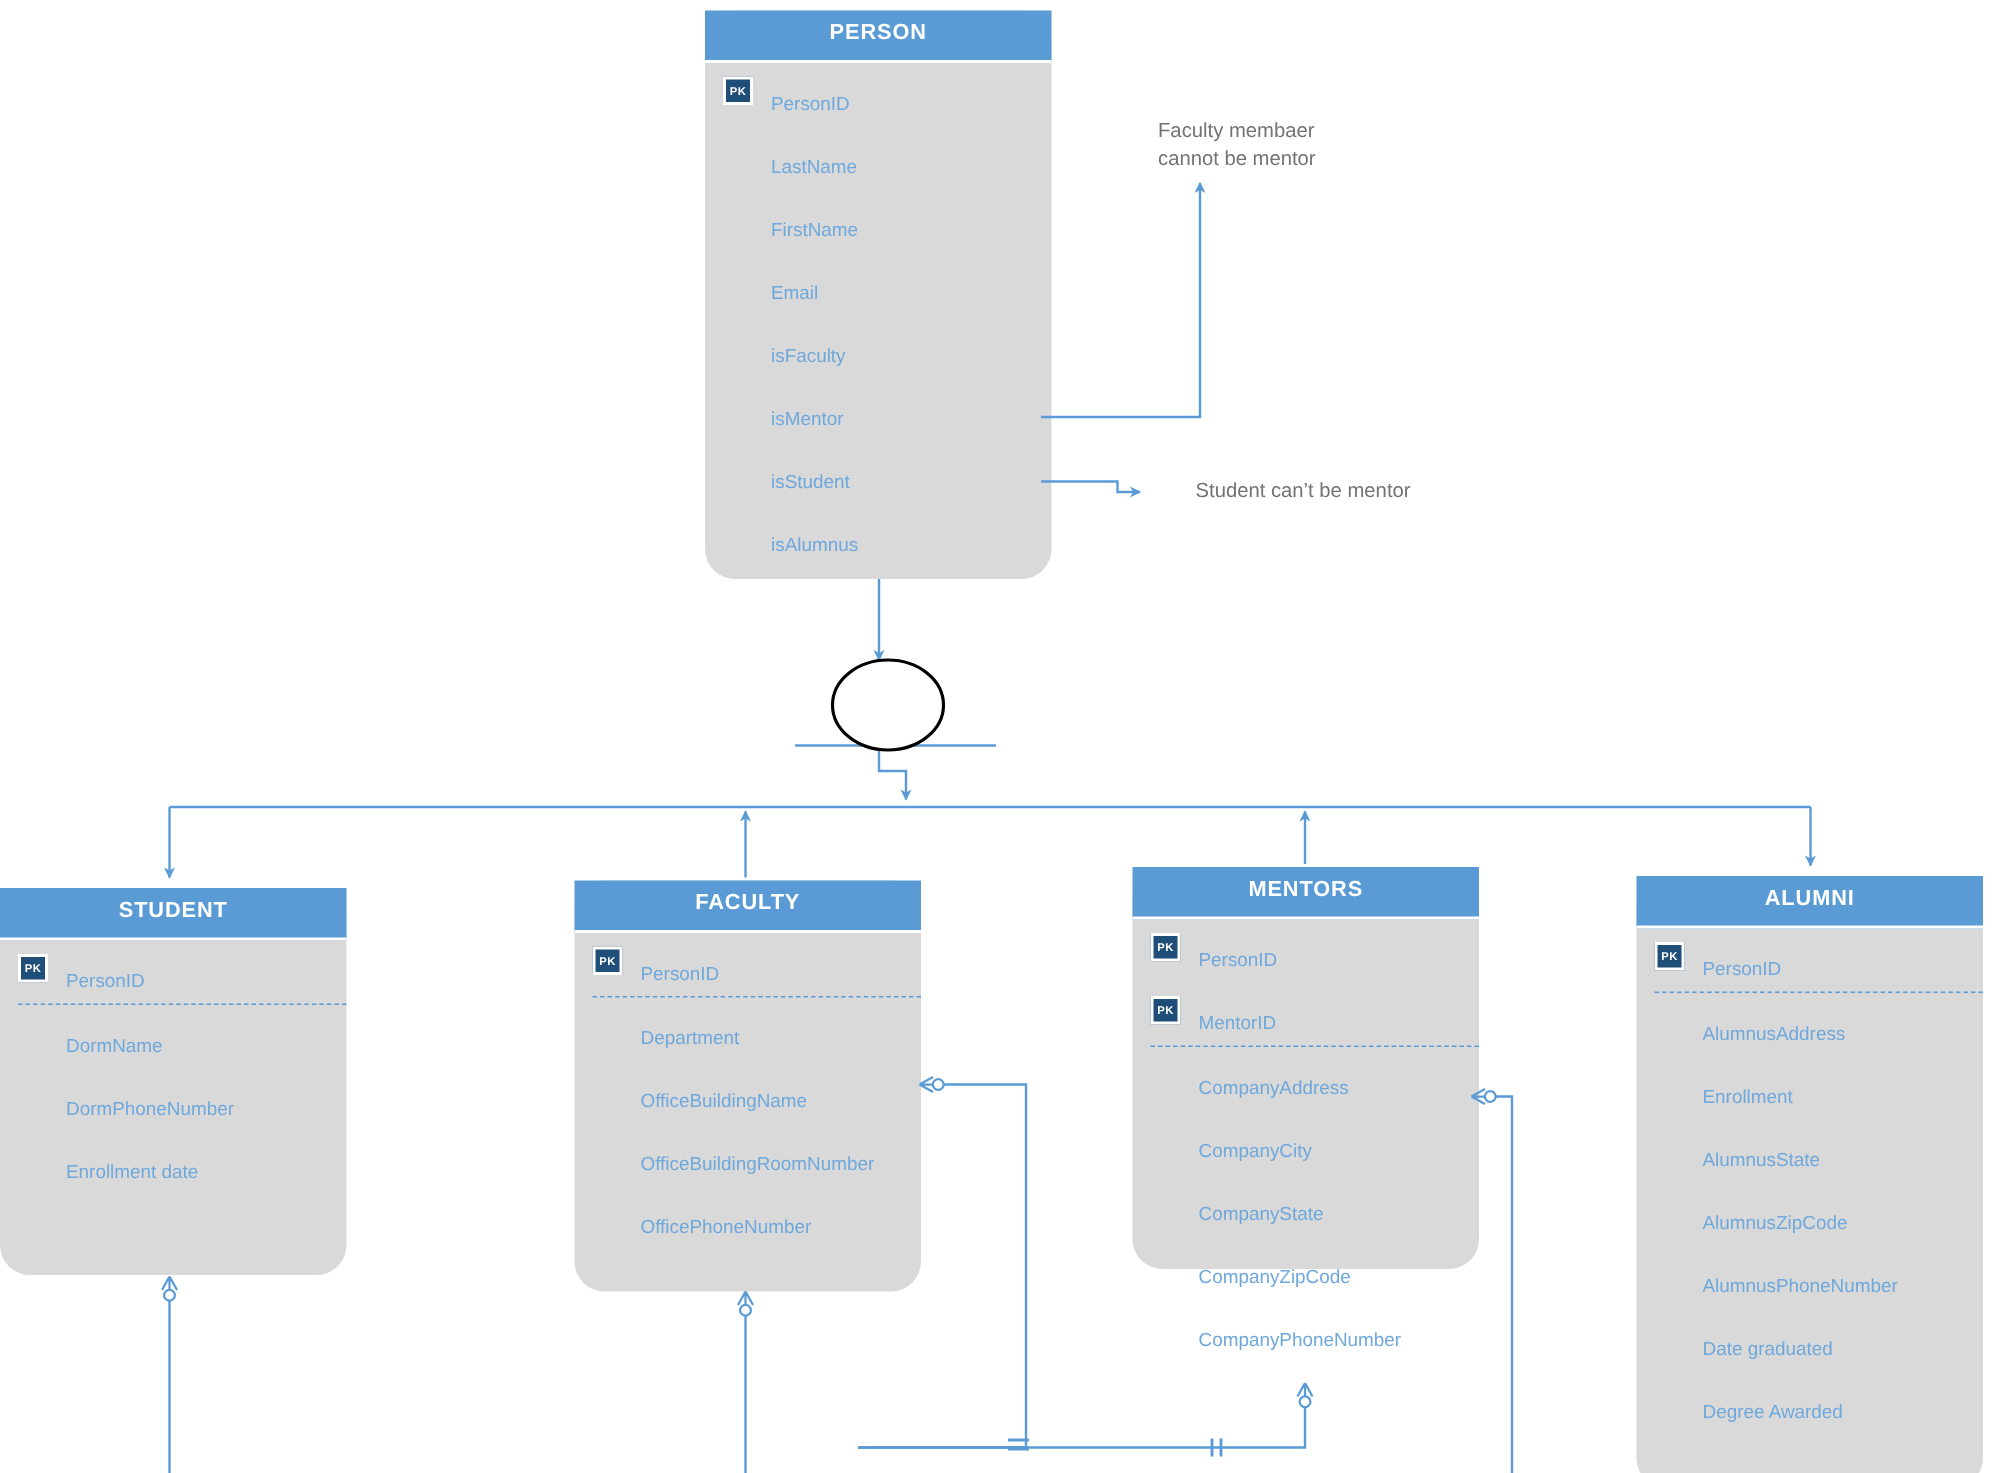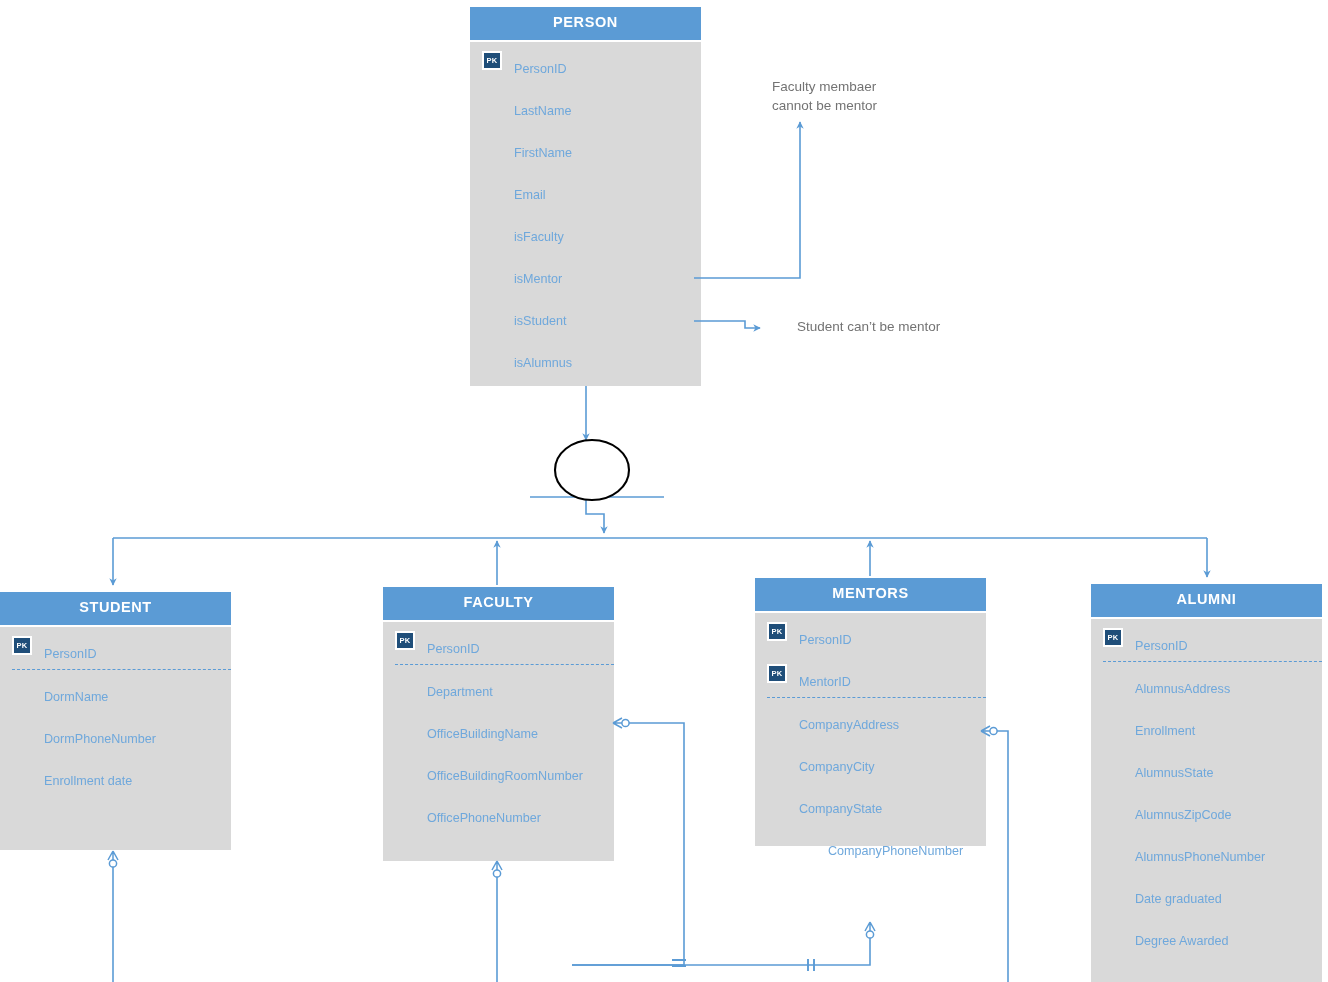--- a/index.html
+++ b/index.html
@@ -14,20 +14,21 @@
     width: 1328px;
     height: 982px;
     background: #ffffff;
     overflow: hidden;
   }
   
   .entity {
     position: absolute;
     background: #D9D9D9;
     z-index: 3;
+    border-radius: 20px;
   }
   .entity-header {
     background: #5B9BD5;
     color: #ffffff;
     font-size: 14.5px;
     font-weight: bold;
     letter-spacing: 0.6px;
     text-align: center;
     line-height: 1.1;
     padding: 8px 4px 9px 4px;
@@ -256,21 +257,25 @@
             <div class="attr-name">CompanyAddress</div>
           </div>
           <div class="attr-row" style="min-height: 42px;">
             <div class="attr-key"></div>
             <div class="attr-name">CompanyCity</div>
           </div>
           <div class="attr-row" style="min-height: 42px;">
             <div class="attr-key"></div>
             <div class="attr-name">CompanyState</div>
           </div>
-          <div class="attr-row" style="min-height: 42px; margin-left: 29px;">
+          <div class="attr-row" style="min-height: 42px;">
+            <div class="attr-key"></div>
+            <div class="attr-name">CompanyZipCode</div>
+          </div>
+          <div class="attr-row" style="min-height: 42px;">
             <div class="attr-key"></div>
             <div class="attr-name">CompanyPhoneNumber</div>
           </div>
         </div>
       </div>
       <div class="entity" style="left: 1091px; top: 584px; width: 231px; height: 408px;">
         <div class="entity-header">ALUMNI</div>
         <div class="entity-body">
           <div class="attr-row" style="min-height: 42px;">
             <div class="attr-key">

